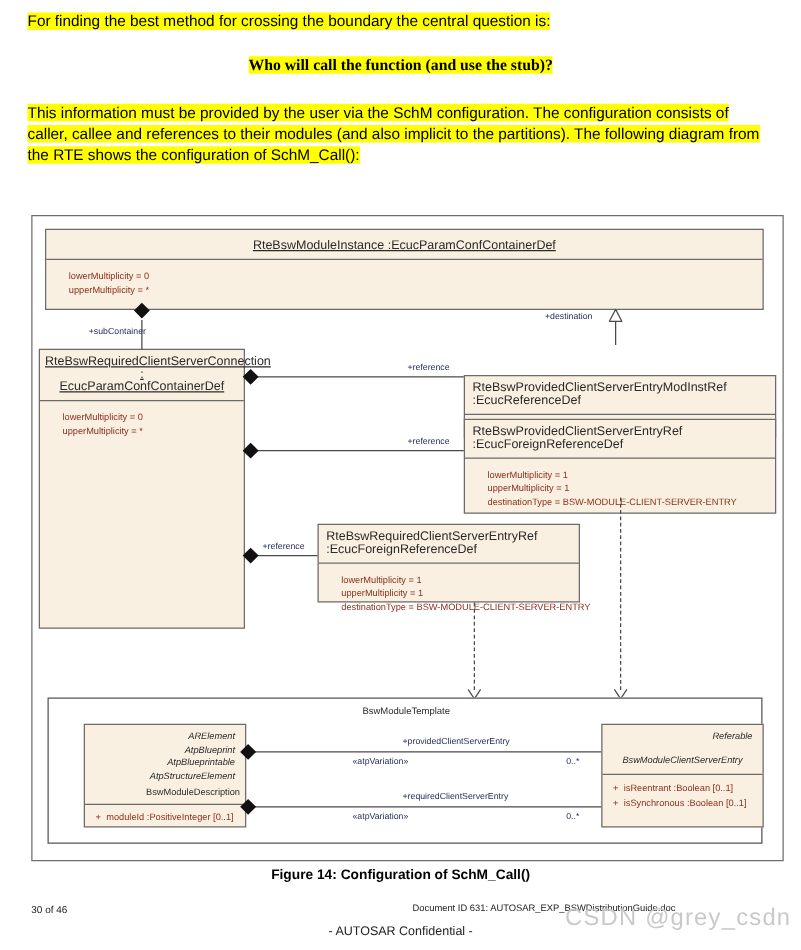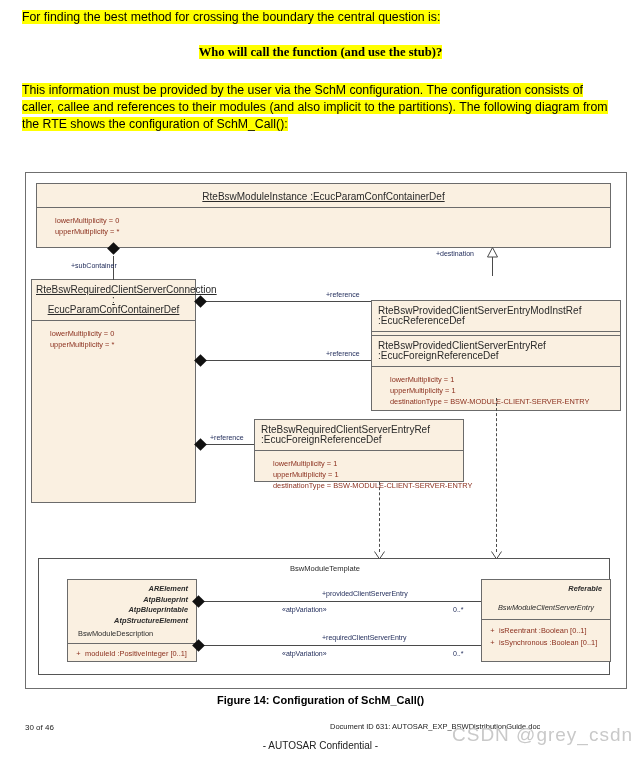--- a/index.html
+++ b/index.html
@@ -32,21 +32,21 @@
   }
   .uml .head.underline span{text-decoration:underline;}
   .uml .divider{border-top:1px solid #6b6b6b;}
   .uml .attrs{
     padding:7px 0 6px 18px;font-size:7.4px;color:#8b2f1d;line-height:11px;
   }
   .uml .attrs div{white-space:nowrap;}
   .uml .empty{height:100%;}
 
   
-  .stereo{text-align:right;padding:4px 8px 2px 4px;font-size:7.4px;font-style:italic;color:#2a2a2a;line-height:10.5px;font-weight:bold;}
+  .stereo{text-align:right;padding:4px 8px 2px 4px;font-size:7.4px;font-style:italic;color:#2a2a2a;line-height:10.5px;}
   .clsname{text-align:center;font-size:7.4px;color:#2a2a2a;padding:1px 4px 5px 4px;}
   .attr-row{font-size:7.4px;color:#8b2f1d;line-height:12px;white-space:nowrap;}
   .attr-row .plus{color:#8b2f1d;display:inline-block;width:13px;text-align:center;}
 
   
   #box-modinstance{left:10px;top:10px;width:575px;height:65px;}
   #box-modinstance .head{padding-top:8px;}
   #box-reqconn{left:5px;top:106px;width:165px;height:224px;}
   #box-provmodinstref{left:345px;top:103px;width:250px;height:50px;margin-top:24px;}
   #box-proventryref{left:345px;top:162px;width:250px;height:76px;}
@@ -191,21 +191,21 @@
   <div id="pkg-template">
     <div id="pkg-title">BswModuleTemplate</div>
 
     <div class="uml" id="box-bswmoddesc">
       <div class="stereo">
         <div>ARElement</div>
         <div>AtpBlueprint</div>
         <div>AtpBlueprintable</div>
         <div>AtpStructureElement</div>
       </div>
-      <div class="clsname" style="text-align:left;padding-left:10px;">BswModuleDescription</div>
+      <div class="clsname" style="text-align:right;padding-left:10px;">BswModuleDescription</div>
       <div class="divider"></div>
       <div style="padding:4px 0 0 4px;">
         <div class="attr-row">
           <span class="plus">+</span><span>moduleId  :PositiveInteger [0..1]</span>
         </div>
       </div>
     </div>
 
     <div class="uml" id="box-bswentry">
       <div class="stereo">

